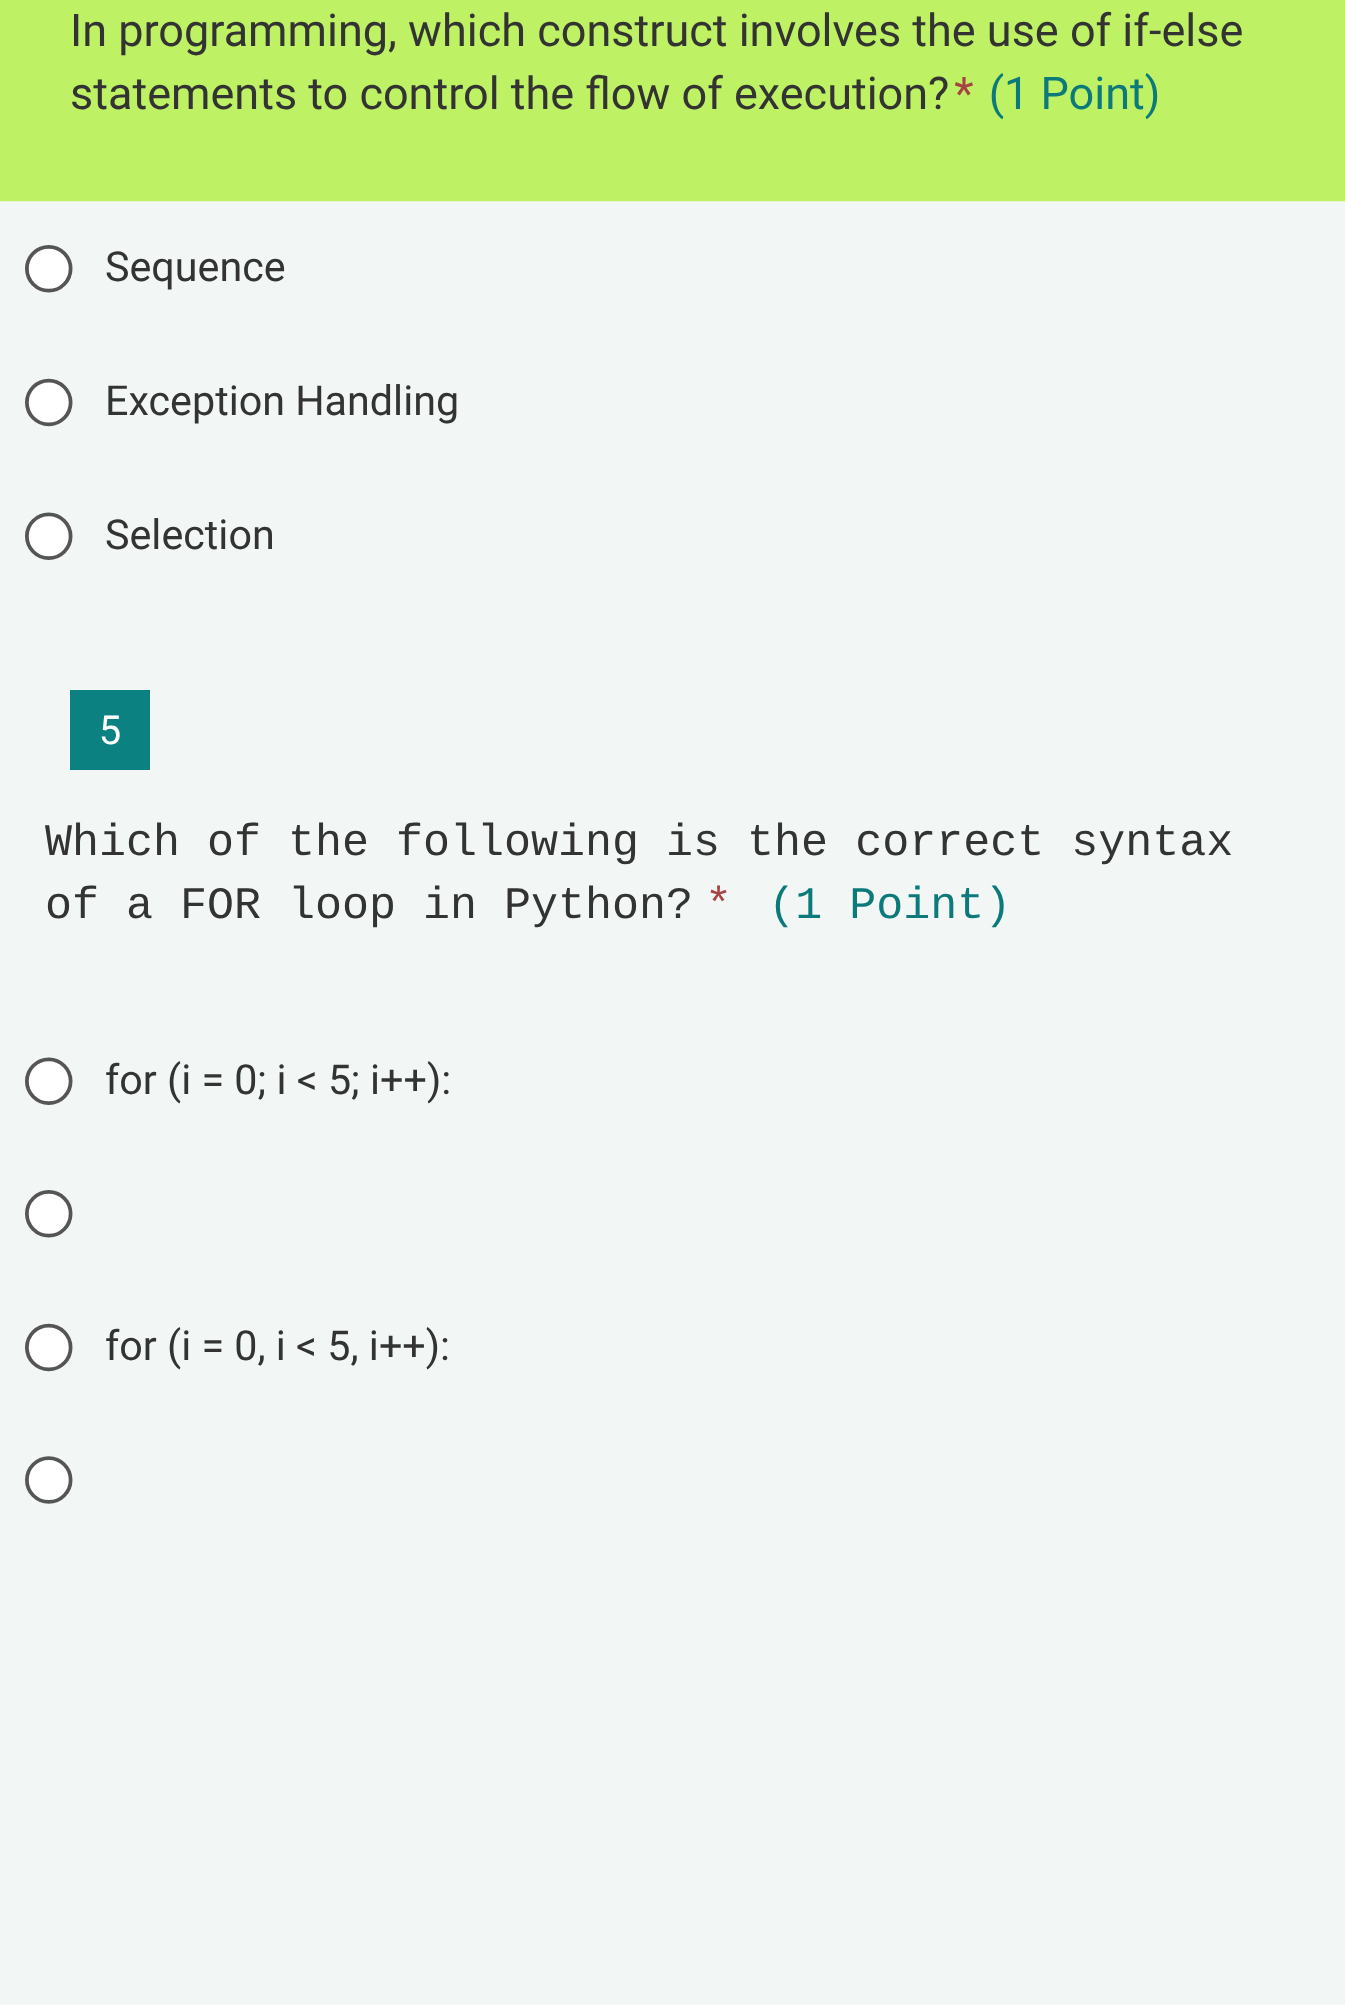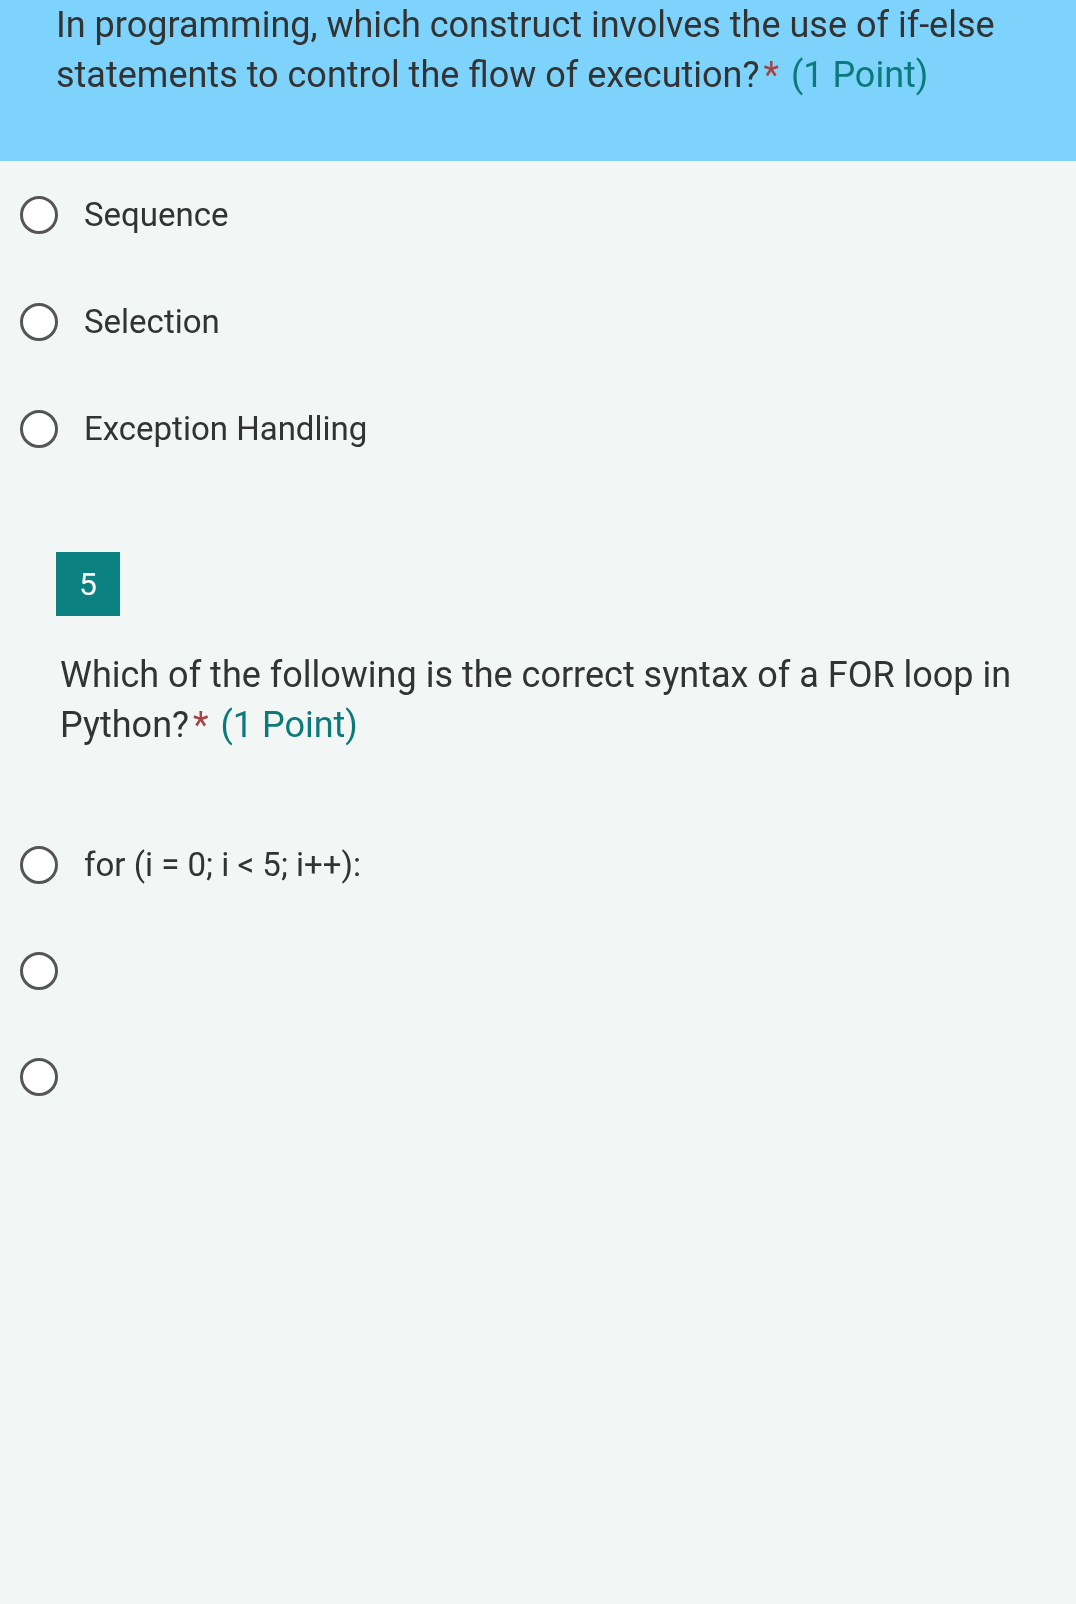--- a/index.html
+++ b/index.html
@@ -5,21 +5,21 @@
   * { box-sizing: border-box; margin: 0; padding: 0; }
   body {
     font-family: -apple-system, BlinkMacSystemFont, "Segoe UI", Roboto, Helvetica, Arial, sans-serif;
     background: #f2f7f6;
     width: 1076px;
     height: 1604px;
     overflow: hidden;
     color: #333;
   }
   .question-header {
-    background: #7dd3fc;
+    background: #bef264;
     padding: 0 56px 60px 56px;
   }
   .question-text {
     font-size: 36px;
     line-height: 1.4;
     color: #333;
     font-weight: 400;
   }
   .required-mark {
     color: #a84343;
@@ -63,46 +63,47 @@
     align-items: center;
     justify-content: center;
     font-size: 32px;
     margin-left: 56px;
   }
   .q2-header {
     margin-top: 70px;
     padding-bottom: 60px;
   }
   .q2-text-wrap {
-    padding: 34px 56px 0 60px;
+    padding: 34px 56px 0 36px;
+    font-family: Liberation Mono, monospace;
   }
 </style>
 </head>
 <body>
 
 <div class="question-block">
   <div class="question-header">
     <span class="question-text">In programming, which construct involves the use of if-else statements to control the flow of execution?</span>
     <span class="required-mark">*</span>
     <span>&nbsp;</span>
     <span class="points">(1 Point)</span>
   </div>
 
   <div class="options">
     <div class="option-row">
       <div class="radio"></div>
       <div class="option-label">Sequence</div>
     </div>
     <div class="option-row">
       <div class="radio"></div>
-      <div class="option-label">Selection</div>
+      <div class="option-label">Exception Handling</div>
     </div>
     <div class="option-row">
       <div class="radio"></div>
-      <div class="option-label">Exception Handling</div>
+      <div class="option-label">Selection</div>
     </div>
   </div>
 </div>
 
 <div class="question-block q2-header">
   <div class="q-number-badge">5</div>
   <div class="q2-text-wrap">
     <span class="question-text">Which of the following is the correct syntax of a FOR loop in Python?</span>
     <span class="required-mark">*</span>
     <span>&nbsp;</span>
@@ -113,14 +114,18 @@
 <div class="options">
   <div class="option-row">
     <div class="radio"></div>
     <div class="option-label">for (i = 0; i &lt; 5; i++):</div>
   </div>
   <div class="option-row">
     <div class="radio"></div>
   </div>
   <div class="option-row">
     <div class="radio"></div>
+    <div class="option-label">for (i = 0, i &lt; 5, i++):</div>
+  </div>
+  <div class="option-row">
+    <div class="radio"></div>
   </div>
 </div>
 
 </body></html>

